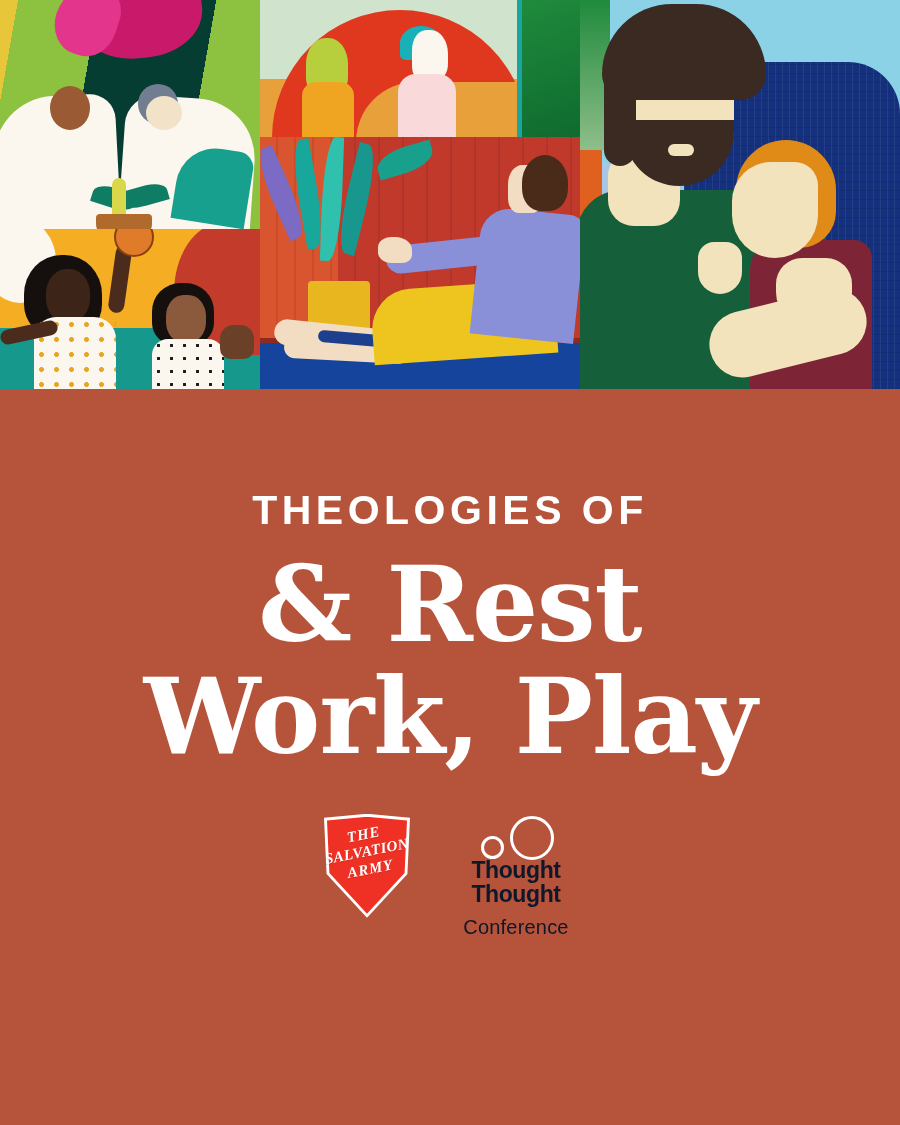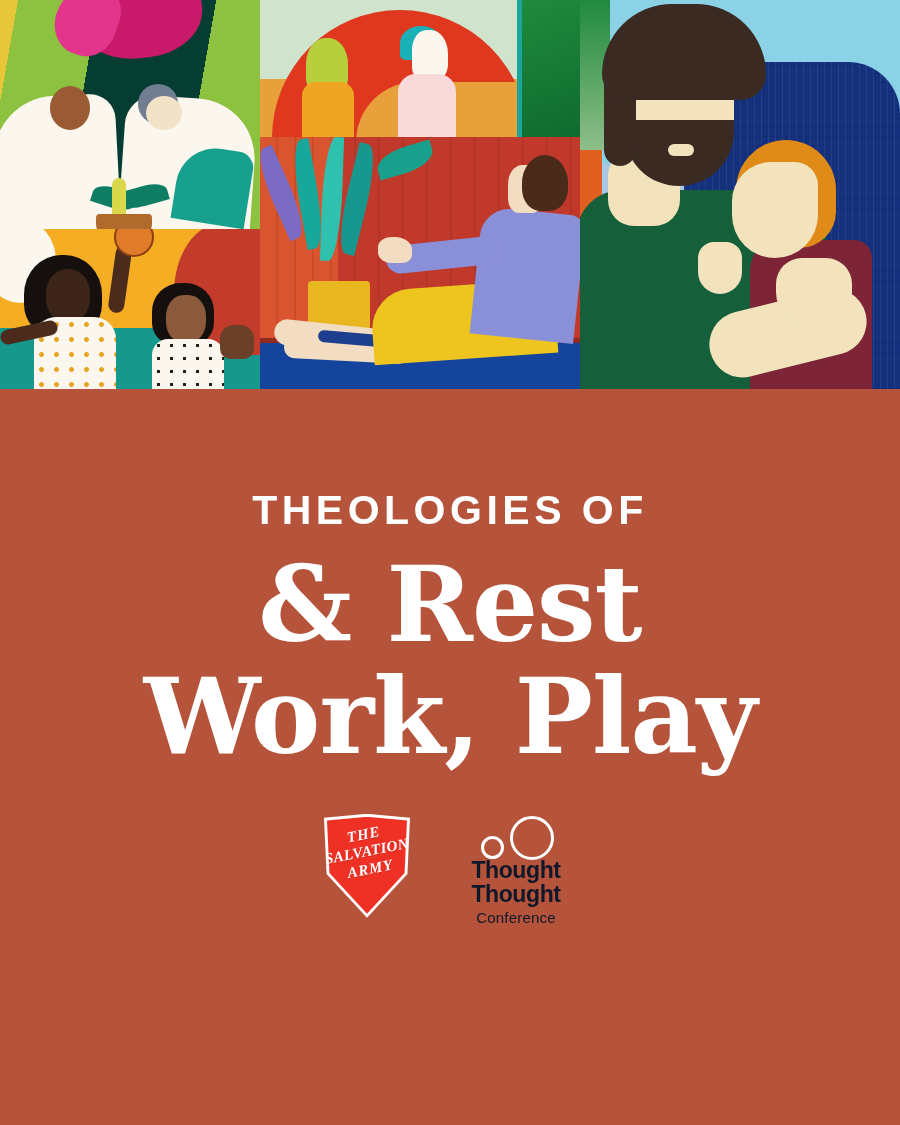--- a/index.html
+++ b/index.html
@@ -254,21 +254,21 @@
   #sa-text-salv { font-size:15px; letter-spacing:.4px; }
   #sa-text-army { font-size:15px; letter-spacing:1px; }
 
   #tm-logo { position:relative; width:120px; height:104px; color:#0f172a; }
   #tm-logo .tm-circ { position:absolute; border:3px solid #ffffff; border-radius:50%; }
   #tm-logo .tm-c-small { left:25px; top:22px; width:23px; height:23px; }
   #tm-logo .tm-c-large { left:54px; top:2px; width:44px; height:44px; }
   #tm-logo .tm-words { position:absolute; left:0; top:44px; width:100%; text-align:center; }
   #tm-thought { font-size:23px; font-weight:700; line-height:1.06; letter-spacing:-.4px; }
   #tm-matters { font-size:23px; font-weight:700; line-height:1.06; letter-spacing:-.4px; }
-  #tm-conference { font-size:15px; font-weight:400; line-height:1.3; letter-spacing:.2px; margin-top:2px; }
+  #tm-conference { font-size:20px; font-weight:400; line-height:1.3; letter-spacing:.2px; margin-top:8px; }
 </style>
 </head>
 <body>
 
 <div id="poster">
 
   <div id="collage">
 
     <div class="panel" id="panel-garden">
       <div class="bgA"></div>

